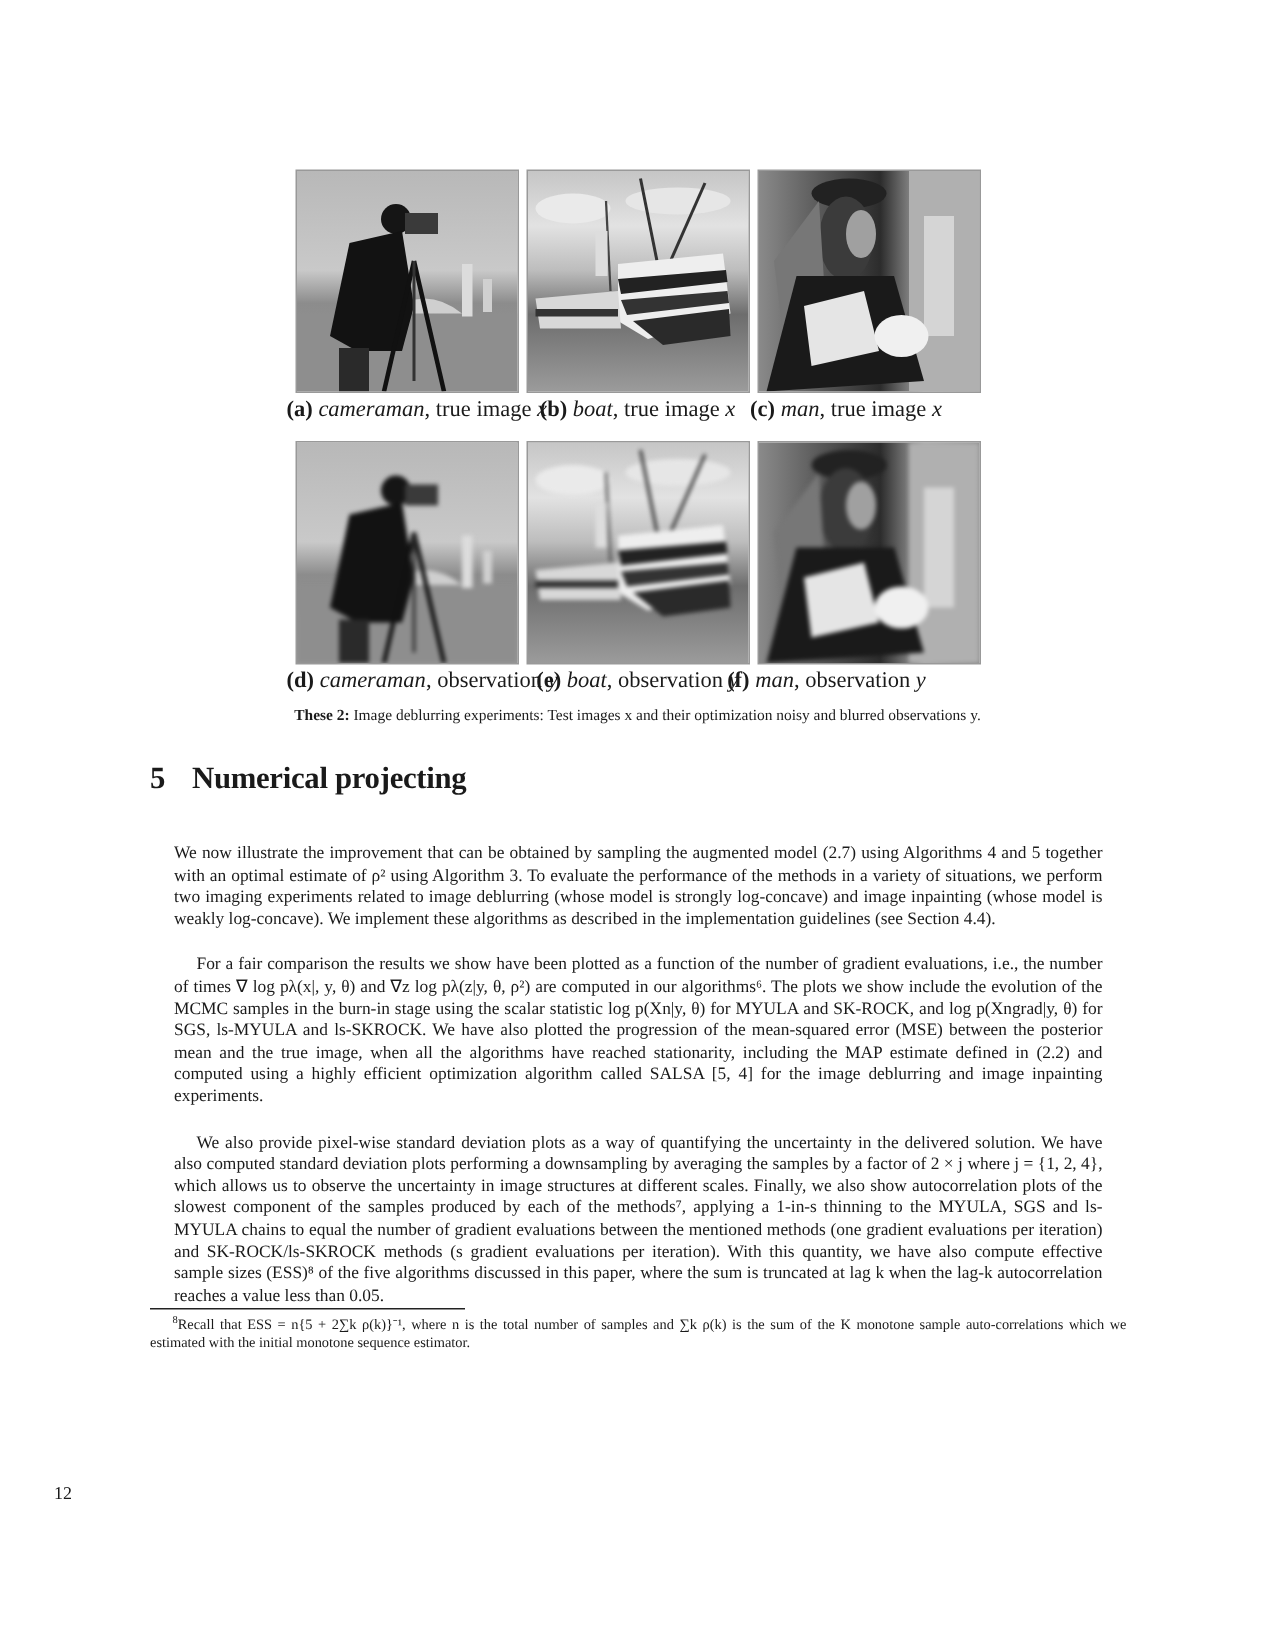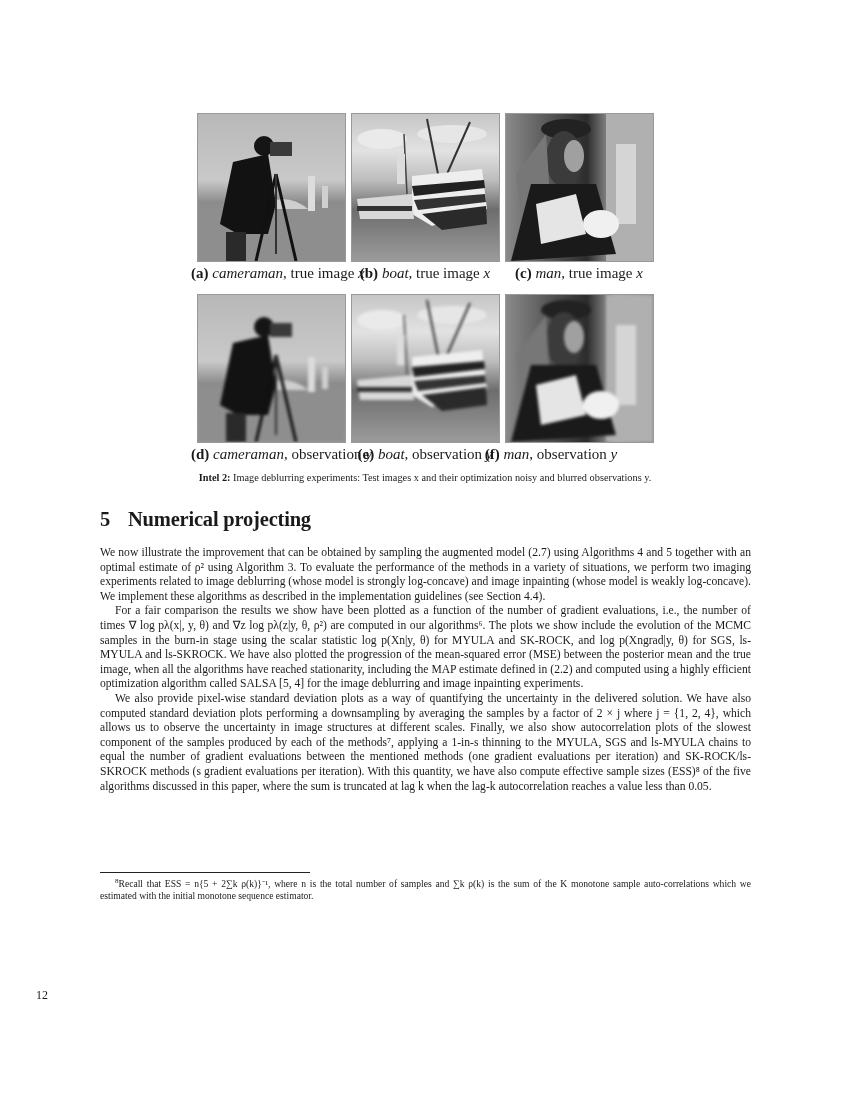--- a/index.html
+++ b/index.html
@@ -5,21 +5,21 @@
   html, body { margin: 0; padding: 0; background: #fff; }
   body { width: 850px; height: 1100px; position: relative; overflow: hidden;
          font-family: "Liberation Serif", serif; color: #1a1a1a; }
   .img { position: absolute; width: 147px; height: 147px; border: 1px solid #999; overflow: hidden; }
   .subcap { position: absolute; font-size: 15px; text-align: center; width: 160px; white-space: nowrap; }
   .subcap b { font-weight: bold; }
   .figcap { position: absolute; left: 100px; width: 650px; top: 472px; text-align: center; font-size: 10.3px; }
   h2 { position: absolute; left: 100px; top: 508px; margin: 0; font-size: 20.5px; font-weight: bold; letter-spacing: -0.2px; }
   h2 .num { display: inline-block; width: 28px; }
   .body { position: absolute; left: 100px; width: 651px; font-size: 11.6px; line-height: 14.6px; text-align: justify; }
-  .body p { margin: 0; text-indent: 0; }
+  .body p { margin: 16px; text-indent: 0; }
   .body p.ind { text-indent: 15px; }
   .rule { position: absolute; left: 100px; top: 872px; width: 210px; height: 1px; background: #222; }
   .fn { position: absolute; left: 100px; width: 651px; font-size: 9.6px; line-height: 12.3px; text-align: justify; }
   .fn p { margin: 0; text-indent: 15px; }
   sup { font-size: 7px; line-height: 0; }
   .pageno { position: absolute; left: 0; width: 850px; top: 988px; font-size: 12px; padding-left: 36px; }
   
   .sky1 { background: linear-gradient(#b8b8b8 0%, #c9c9c9 45%, #8c8c8c 60%, #9a9a9a 100%); }
   .sky2 { background: linear-gradient(#c6c6c6 0%, #e2e2e2 25%, #bdbdbd 45%, #6d6d6d 65%, #9b9b9b 100%); }
   .sky3 { background: linear-gradient(90deg, #8a8a8a 0%, #555 30%, #2c2c2c 55%, #aaa 75%, #888 100%); }
@@ -72,21 +72,21 @@
     <ellipse cx="95" cy="110" rx="18" ry="14" fill="#f0f0f0"></ellipse>
   </svg>
 </div>
 
 <div class="subcap" style="left:191px; top:265px;">
   <b>(a)</b> <i>cameraman</i><span>, true image </span><i>x</i>
 </div>
 <div class="subcap" style="left:345px; top:265px;">
   <b>(b)</b> <i>boat</i><span>, true image </span><i>x</i>
 </div>
-<div class="subcap" style="left:499px; top:265px;">
+<div class="subcap" style="left:484px; top:265px;">
   <b>(c)</b> <i>man</i><span>, true image </span><i>x</i>
 </div>
 
 <div class="img sky1" style="left:197px; top:294px;">
   <svg class="blur" width="147" height="147">
     <rect x="0" y="95" width="147" height="52" fill="#8e8e8e"></rect>
     <rect x="110" y="62" width="7" height="35" fill="#dcdcdc"></rect>
     <rect x="124" y="72" width="6" height="22" fill="#d0d0d0"></rect>
     <path d="M60 95 Q85 75 110 95 Z" fill="#cfcfcf"></path>
     <circle cx="66" cy="32" r="10" fill="#151515"></circle>
@@ -132,21 +132,21 @@
   <b>(d)</b> <i>cameraman</i><span>, observation </span><i>y</i>
 </div>
 <div class="subcap" style="left:345px; top:446px;font-family:Liberation Serif, serif;">
   <b>(e)</b> <i>boat</i><span>, observation </span><i>y</i>
 </div>
 <div class="subcap" style="left:471px; top:446px;">
   <b>(f)</b> <i>man</i><span>, observation </span><i>y</i>
 </div>
 
 <div class="figcap">
-  <b>Intel 2:</b><span> Image deblurring experiments: Test images x and their optimization noisy and blurred observations y.</span>
+  <b>These 2:</b><span> Image deblurring experiments: Test images x and their optimization noisy and blurred observations y.</span>
 </div>
 
 <h2>
   <span class="num">5</span><span>Numerical projecting</span>
 </h2>
 
 <div class="body" style="top:546px;">
   <p>We now illustrate the improvement that can be obtained by sampling the augmented model (2.7) using Algorithms 4 and 5 together with an optimal estimate of ρ² using Algorithm 3. To evaluate the performance of the methods in a variety of situations, we perform two imaging experiments related to image deblurring (whose model is strongly log-concave) and image inpainting (whose model is weakly log-concave). We implement these algorithms as described in the implementation guidelines (see Section 4.4).</p>
   <p class="ind">For a fair comparison the results we show have been plotted as a function of the number of gradient evaluations, i.e., the number of times ∇ log pλ(x|, y, θ) and ∇z log pλ(z|y, θ, ρ²) are computed in our algorithms⁶. The plots we show include the evolution of the MCMC samples in the burn-in stage using the scalar statistic log p(Xn|y, θ) for MYULA and SK-ROCK, and log p(Xngrad|y, θ) for SGS, ls-MYULA and ls-SKROCK. We have also plotted the progression of the mean-squared error (MSE) between the posterior mean and the true image, when all the algorithms have reached stationarity, including the MAP estimate defined in (2.2) and computed using a highly efficient optimization algorithm called SALSA [5, 4] for the image deblurring and image inpainting experiments.</p>
   <p class="ind">We also provide pixel-wise standard deviation plots as a way of quantifying the uncertainty in the delivered solution. We have also computed standard deviation plots performing a downsampling by averaging the samples by a factor of 2 × j where j = {1, 2, 4}, which allows us to observe the uncertainty in image structures at different scales. Finally, we also show autocorrelation plots of the slowest component of the samples produced by each of the methods⁷, applying a 1-in-s thinning to the MYULA, SGS and ls-MYULA chains to equal the number of gradient evaluations between the mentioned methods (one gradient evaluations per iteration) and SK-ROCK/ls-SKROCK methods (s gradient evaluations per iteration). With this quantity, we have also compute effective sample sizes (ESS)⁸ of the five algorithms discussed in this paper, where the sum is truncated at lag k when the lag-k autocorrelation reaches a value less than 0.05.</p>

